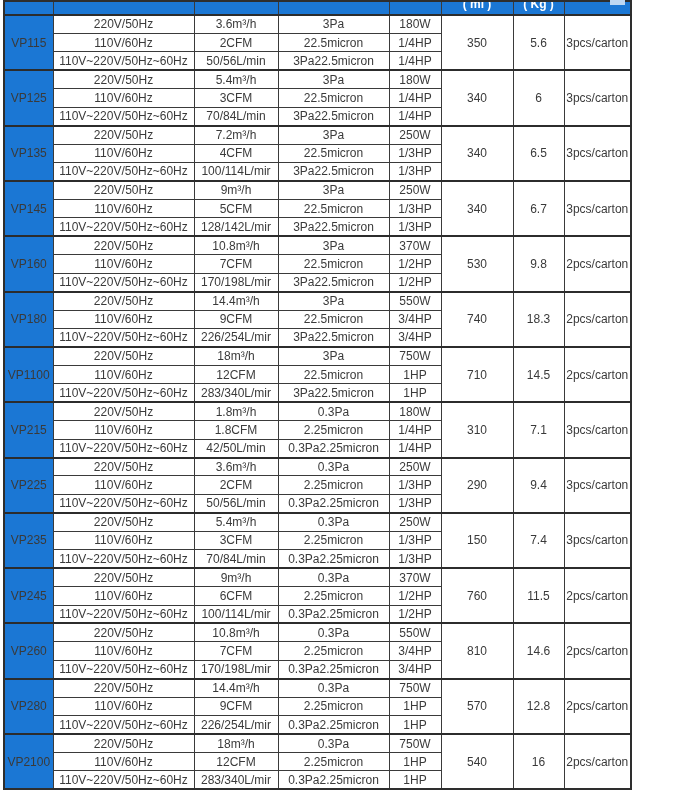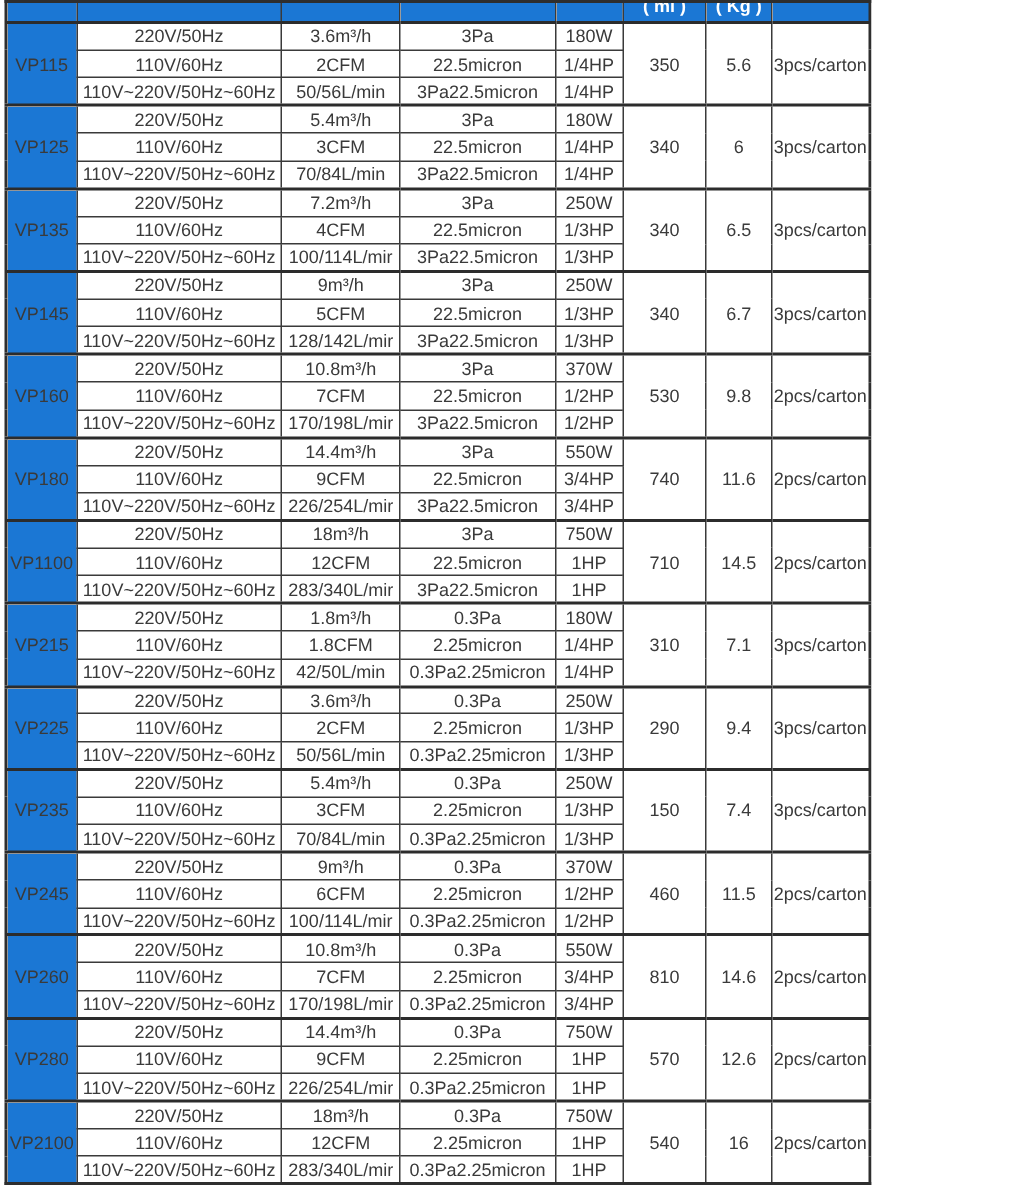--- a/index.html
+++ b/index.html
@@ -1,18 +1,18 @@
 <!DOCTYPE html>
 <html><head>
 <meta charset="utf-8">
 <style>
   html, body { margin: 0; padding: 0; background: #ffffff; }
   .page {
     position: relative;
-    width: 581px;
+    width: 681px;
     height: 795px;
     background: #ffffff;
     overflow: hidden;
     font-family: "Liberation Sans", sans-serif;
   }
   table.spec {
     position: absolute;
     left: 3px;
     top: 0;
     border-collapse: collapse;
@@ -202,21 +202,21 @@
           <td>3Pa22.5micron</td>
           <td>1/2HP</td>
         </tr>
         <tr class="group-top">
           <td class="model" rowspan="3">VP180</td>
           <td>220V/50Hz</td>
           <td>14.4m³/h</td>
           <td>3Pa</td>
           <td>550W</td>
           <td rowspan="3">740</td>
-          <td rowspan="3">11.6</td>
+          <td rowspan="3">18.3</td>
           <td rowspan="3">2pcs/carton</td>
         </tr>
         <tr>
           <td>110V/60Hz</td>
           <td>9CFM</td>
           <td>22.5micron</td>
           <td>3/4HP</td>
         </tr>
         <tr>
           <td>110V~220V/50Hz~60Hz</td>
@@ -311,21 +311,21 @@
           <td>70/84L/min</td>
           <td>0.3Pa2.25micron</td>
           <td>1/3HP</td>
         </tr>
         <tr class="group-top">
           <td class="model" rowspan="3">VP245</td>
           <td>220V/50Hz</td>
           <td>9m³/h</td>
           <td>0.3Pa</td>
           <td>370W</td>
-          <td rowspan="3">460</td>
+          <td rowspan="3">760</td>
           <td rowspan="3">11.5</td>
           <td rowspan="3">2pcs/carton</td>
         </tr>
         <tr>
           <td>110V/60Hz</td>
           <td>6CFM</td>
           <td>2.25micron</td>
           <td>1/2HP</td>
         </tr>
         <tr>
@@ -356,21 +356,21 @@
           <td>0.3Pa2.25micron</td>
           <td>3/4HP</td>
         </tr>
         <tr class="group-top">
           <td class="model" rowspan="3">VP280</td>
           <td>220V/50Hz</td>
           <td>14.4m³/h</td>
           <td>0.3Pa</td>
           <td>750W</td>
           <td rowspan="3">570</td>
-          <td rowspan="3">12.6</td>
+          <td rowspan="3">12.8</td>
           <td rowspan="3">2pcs/carton</td>
         </tr>
         <tr>
           <td>110V/60Hz</td>
           <td>9CFM</td>
           <td>2.25micron</td>
           <td>1HP</td>
         </tr>
         <tr>
           <td>110V~220V/50Hz~60Hz</td>

